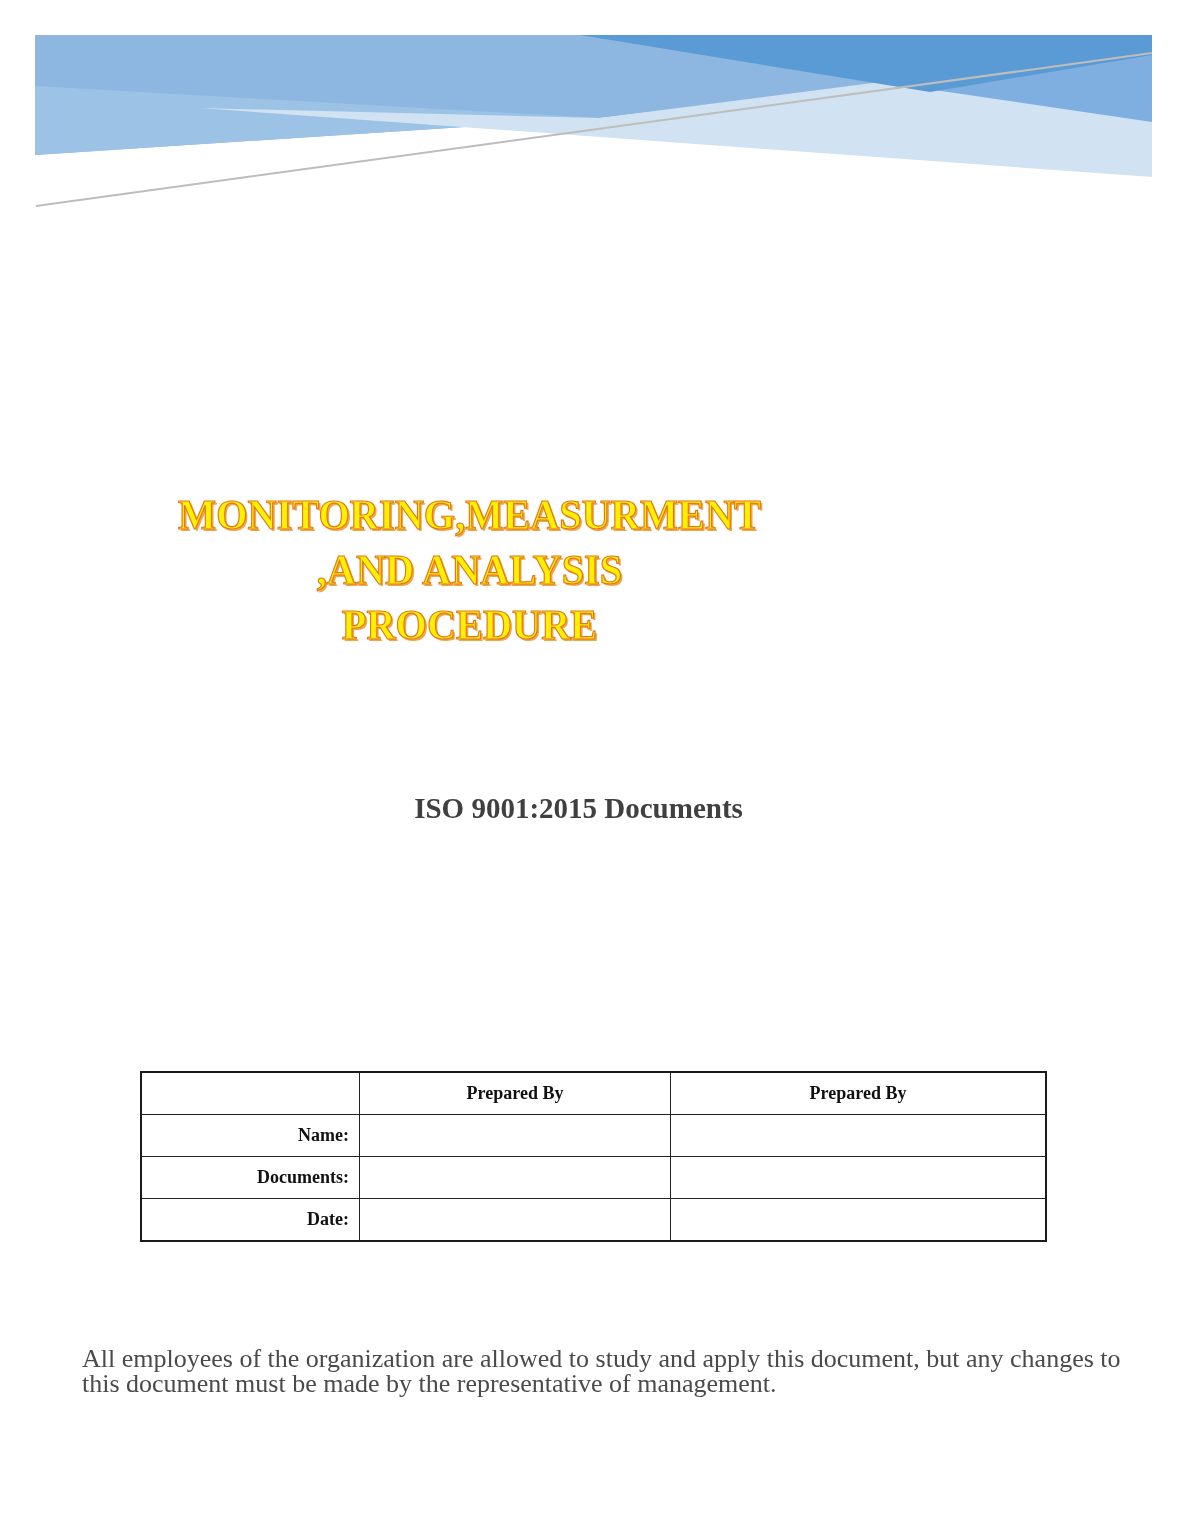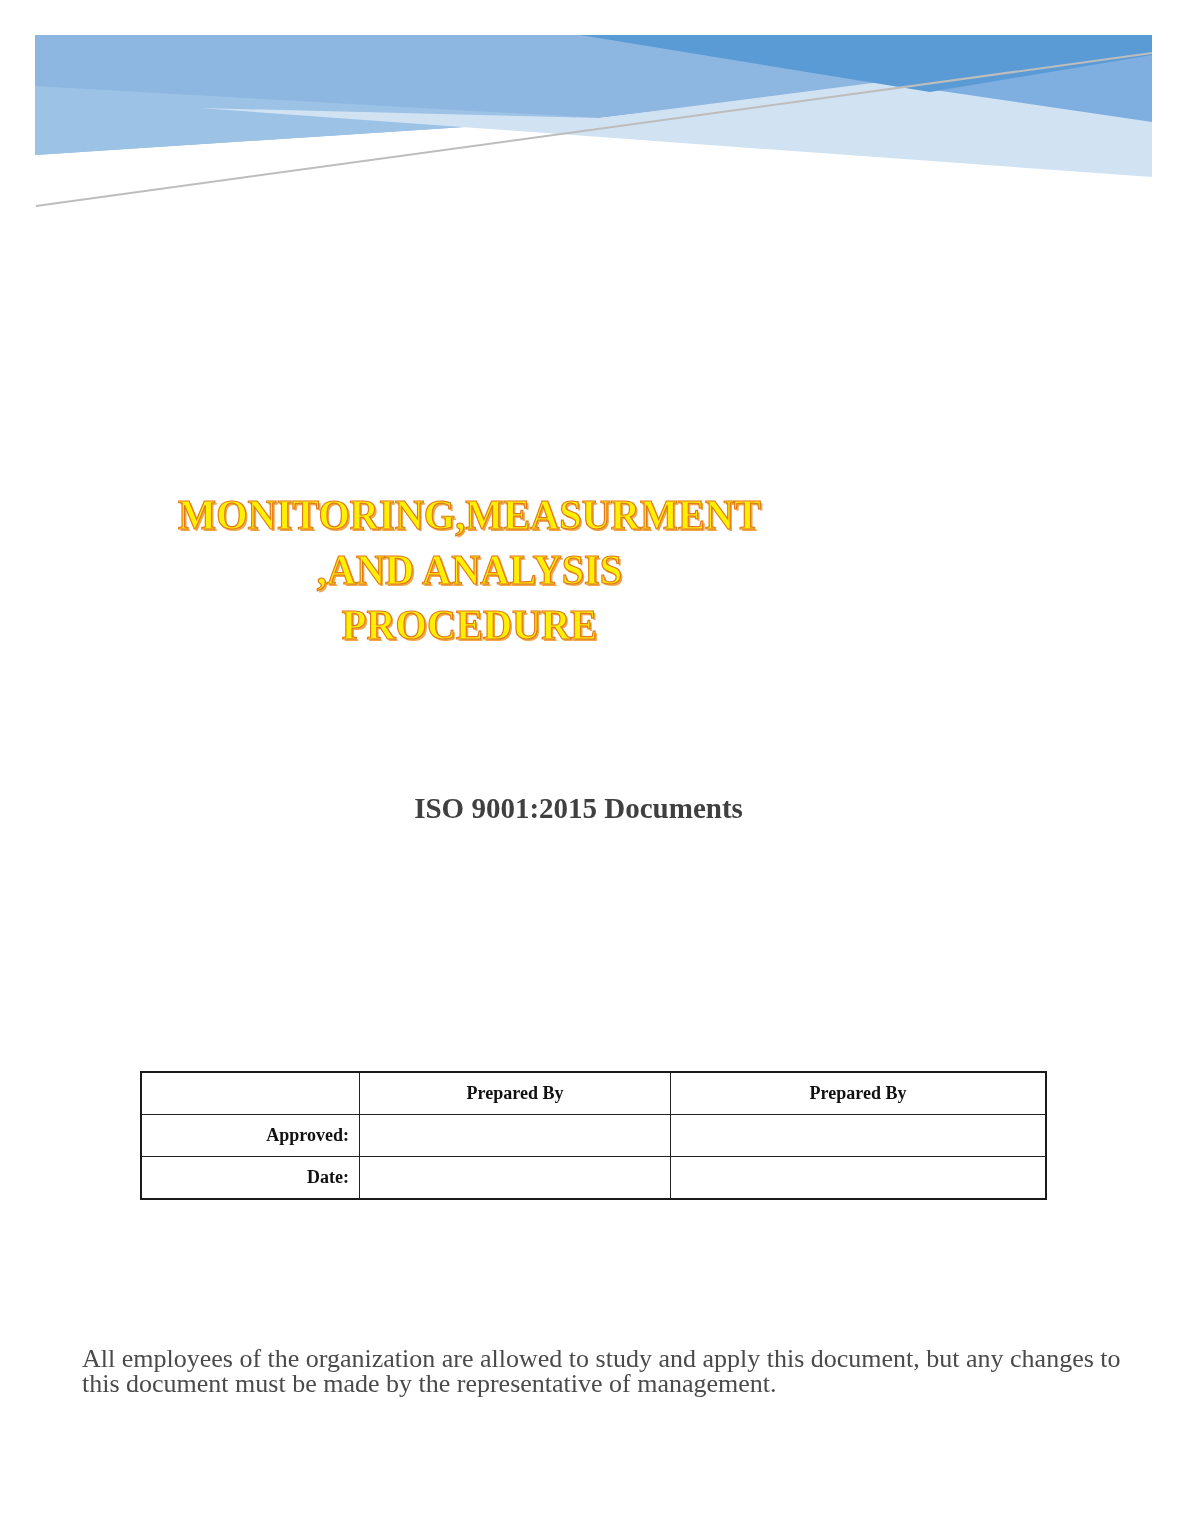--- a/index.html
+++ b/index.html
@@ -119,21 +119,26 @@
 <table class="sign-table">
   <thead>
     <tr>
       <th class="row-label"></th>
       <th class="col-prepared">Prepared By</th>
       <th>Prepared By</th>
     </tr>
   </thead>
   <tbody>
     <tr>
-      <td class="row-label">Approved:</td>
+      <td class="row-label">Name:</td>
+      <td></td>
+      <td></td>
+    </tr>
+    <tr>
+      <td class="row-label">Documents:</td>
       <td></td>
       <td></td>
     </tr>
     <tr>
       <td class="row-label">Date:</td>
       <td></td>
       <td></td>
     </tr>
   </tbody>
 </table>

